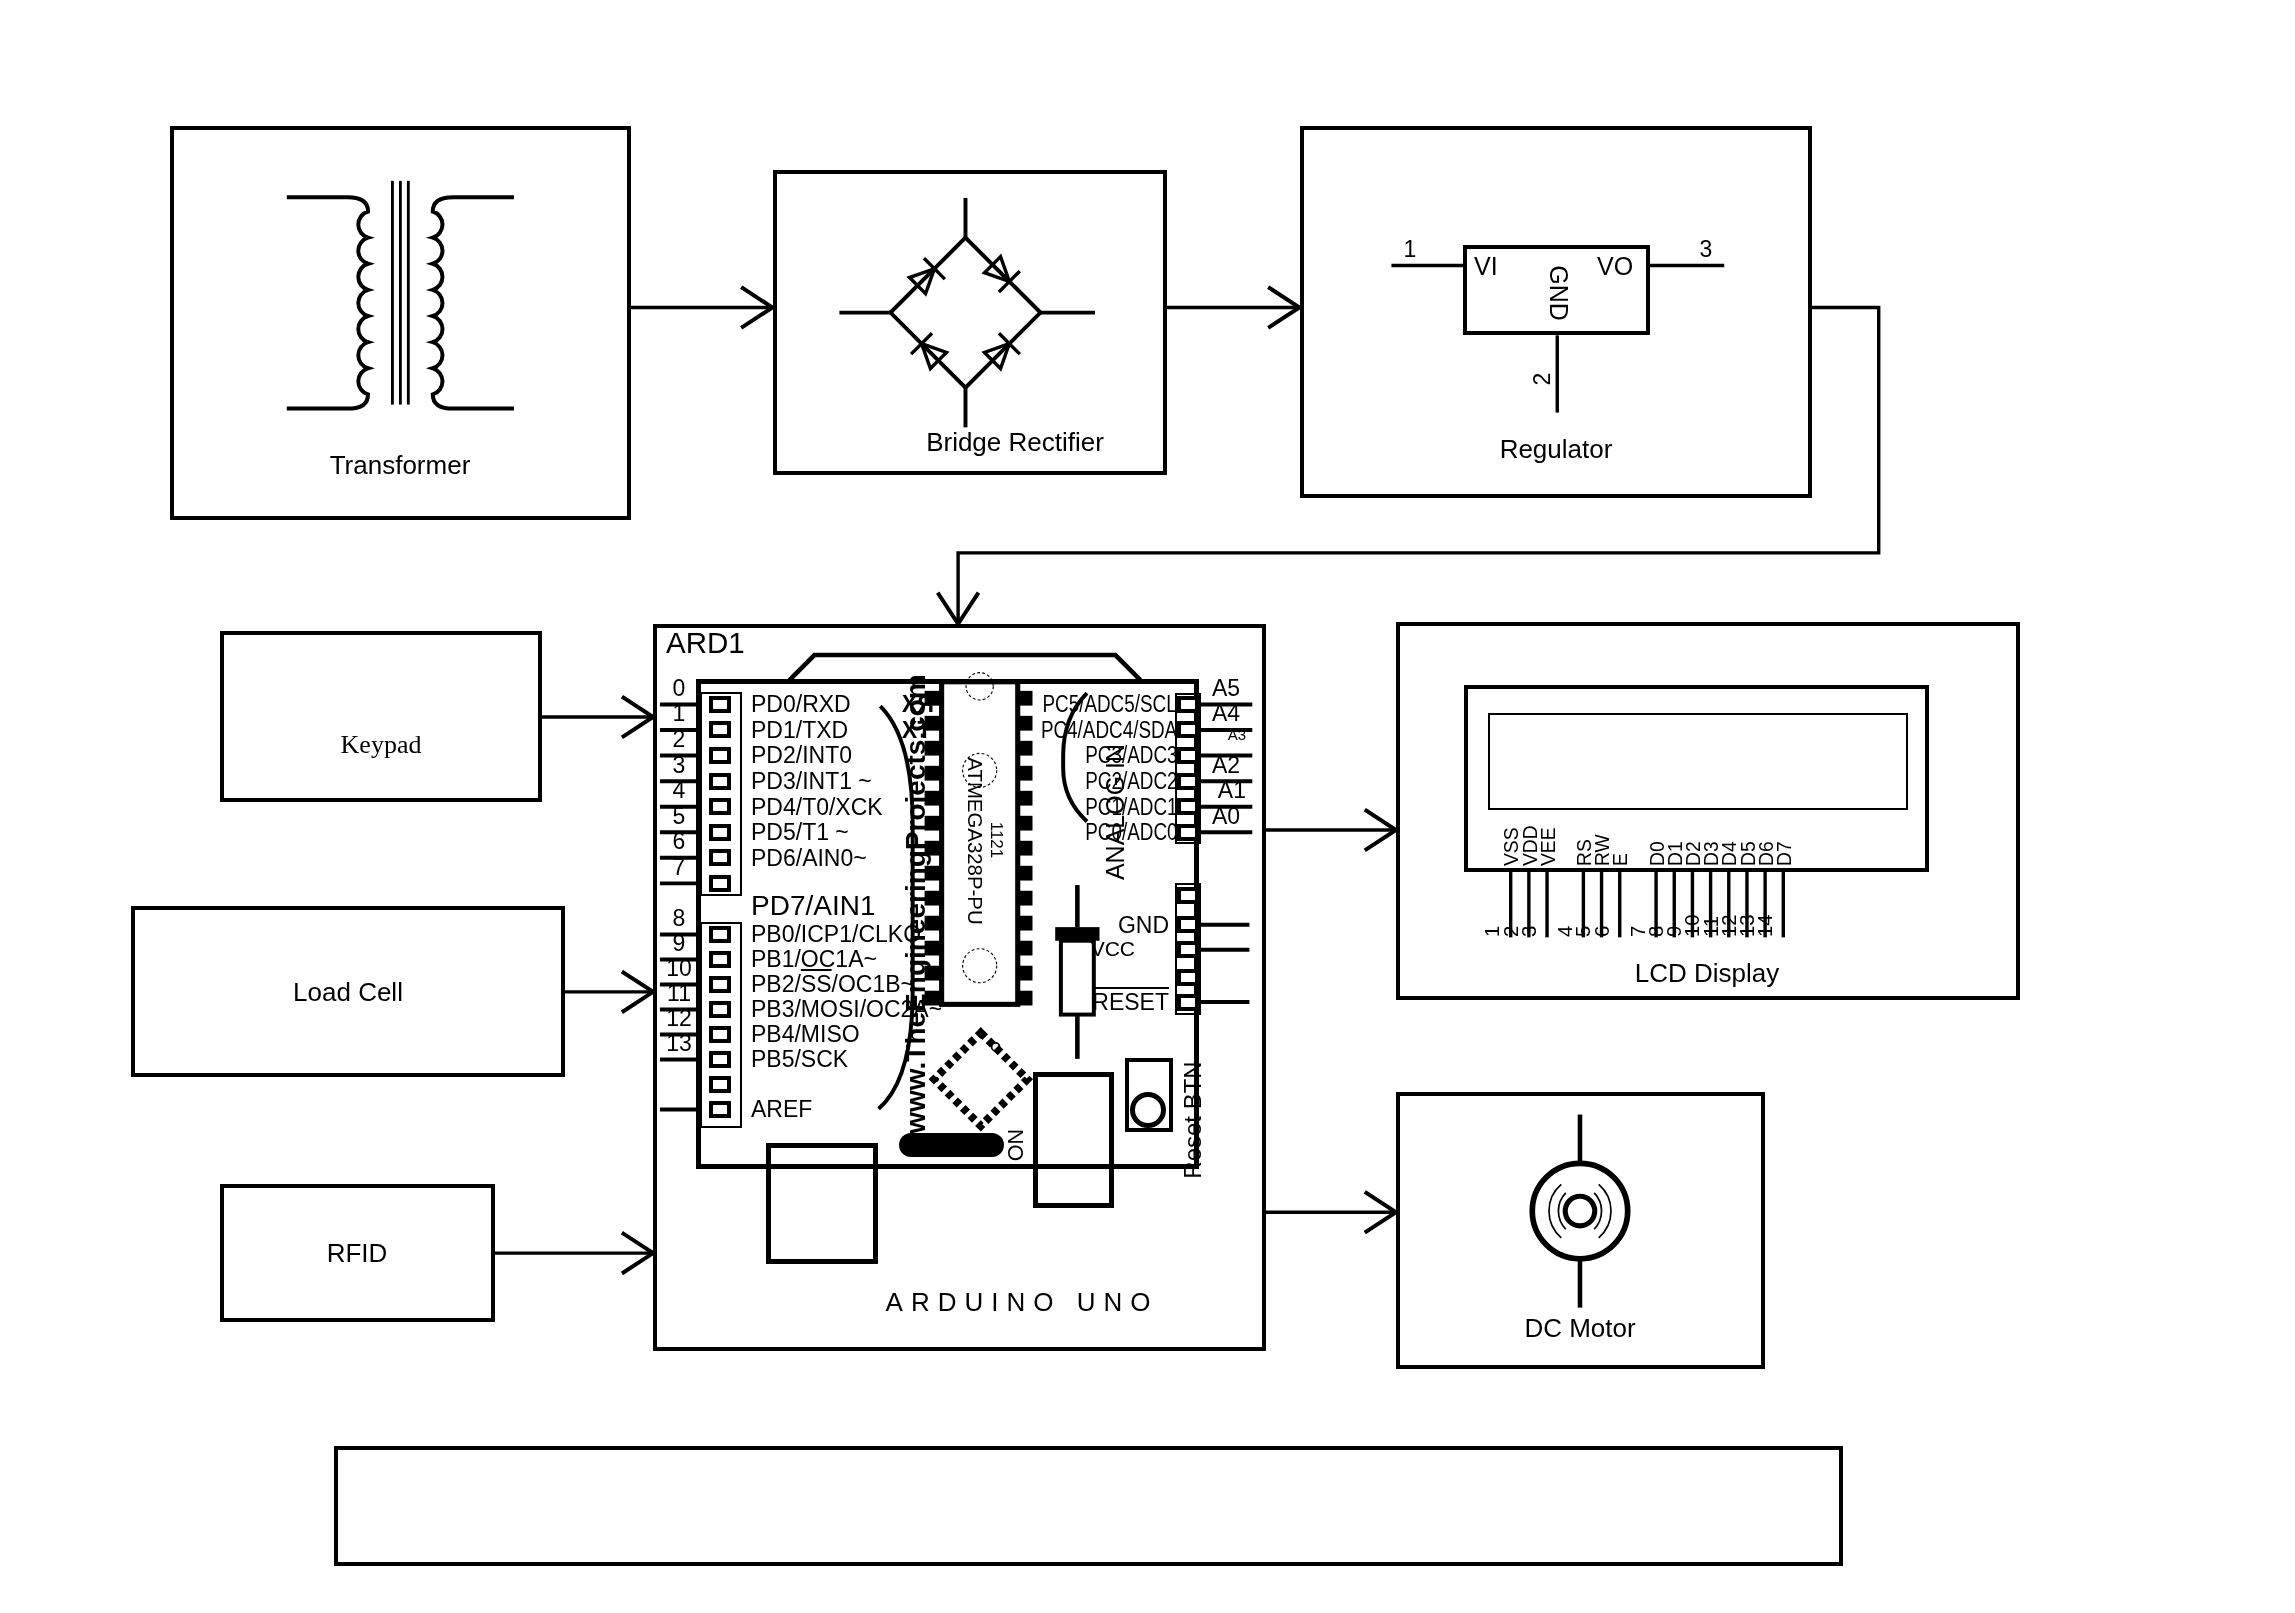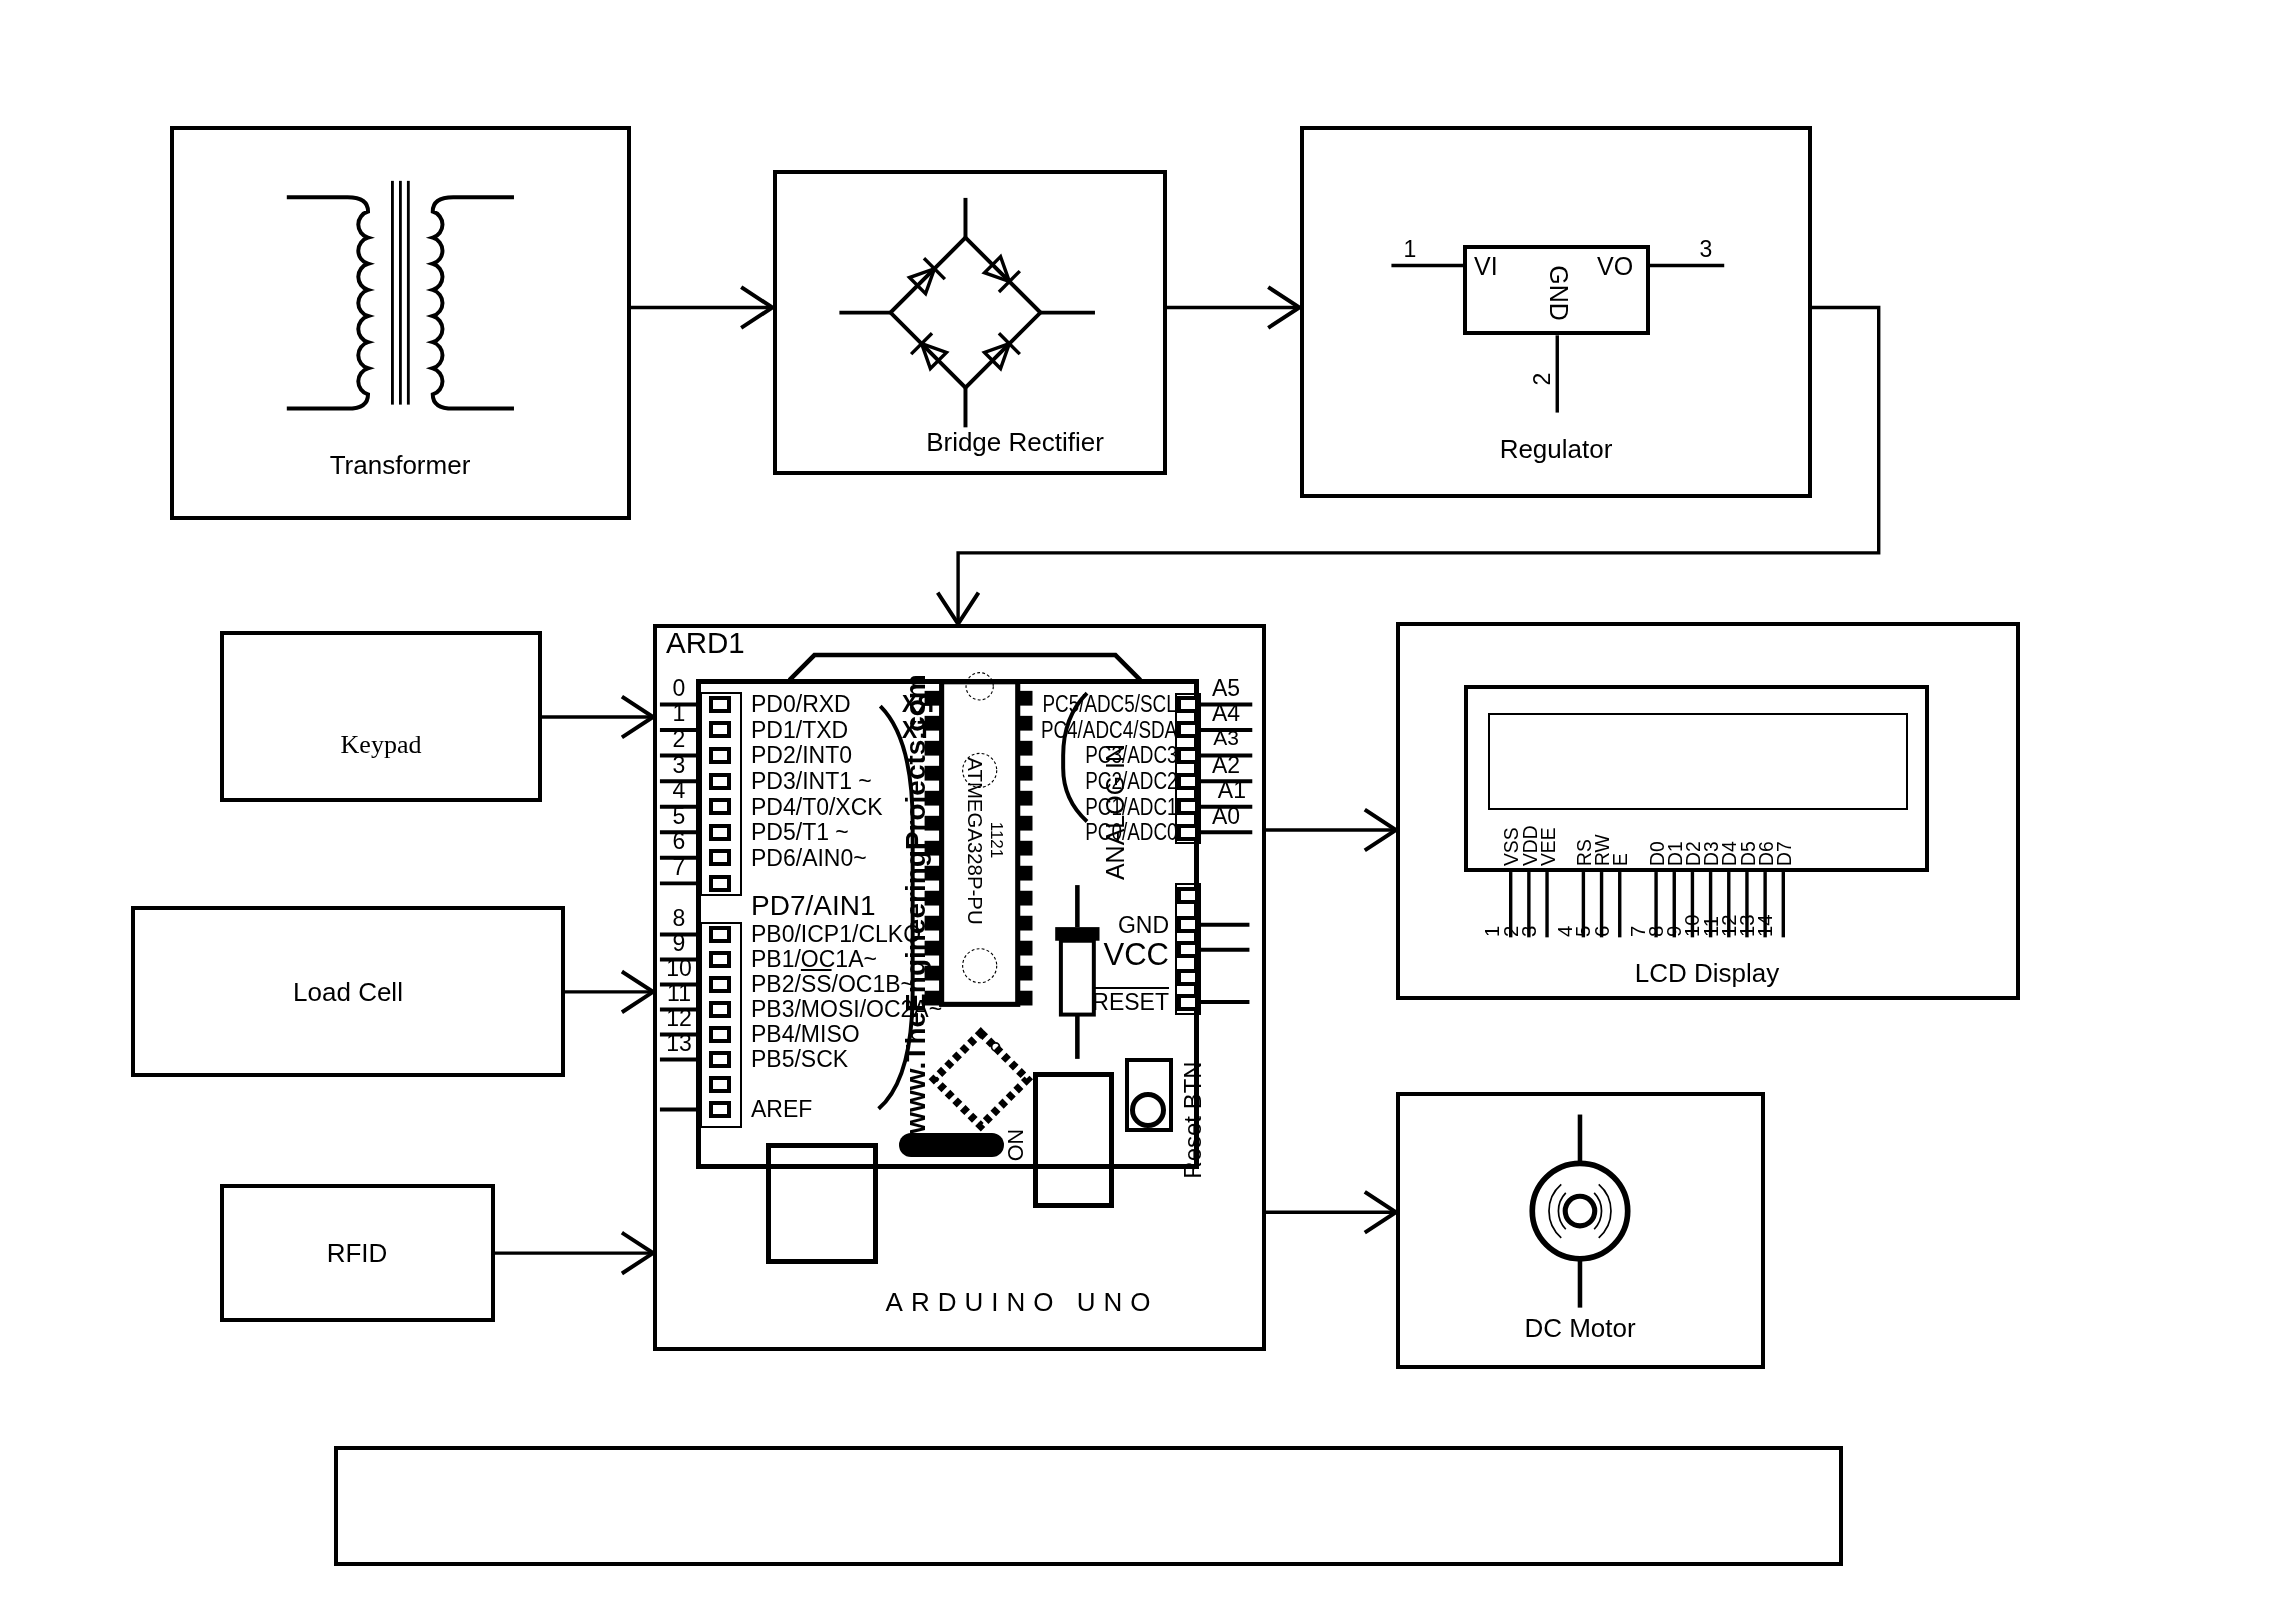--- a/index.html
+++ b/index.html
@@ -300,35 +300,35 @@
     <div class="sq" style="left: 709px; top: 1051px;"></div>
     <div class="sq" style="left: 709px; top: 1076px;"></div>
     <div class="lbl " style="left:751px;top:1096px;font-size:23px">AREF</div>
     <div class="sq" style="left: 709px; top: 1101px;"></div>
     <div class="lbl " style="left:1206px;top:675px;width:40px;text-align:center;font-size:23px">A5</div>
     <div class="lbl " style="right:1118px;top:691px;font-size:23px;transform:scaleX(0.82);transform-origin:100% 50%;">PC5/ADC5/SCL</div>
     <div class="sq" style="left: 1177px; top: 696px;"></div>
     <div class="lbl " style="left:1206px;top:700px;width:40px;text-align:center;font-size:23px">A4</div>
     <div class="lbl " style="right:1118px;top:717px;font-size:23px;transform:scaleX(0.82);transform-origin:100% 50%;">PC4/ADC4/SDA</div>
     <div class="sq" style="left: 1177px; top: 721px;"></div>
-    <div class="lbl " style="left:1206px;top:726px;width:40px;text-align:center;font-size:21px">A3</div>
+    <div class="lbl " style="left:1206px;top:726px;width:40px;text-align:right;font-size:15px">A3</div>
     <div class="lbl " style="right:1118px;top:742px;font-size:23px;transform:scaleX(0.82);transform-origin:100% 50%;">PC3/ADC3</div>
     <div class="sq" style="left: 1177px; top: 747px;"></div>
     <div class="lbl " style="left:1206px;top:752px;width:40px;text-align:center;font-size:23px">A2</div>
     <div class="lbl " style="right:1118px;top:768px;font-size:23px;transform:scaleX(0.82);transform-origin:100% 50%;">PC2/ADC2</div>
     <div class="sq" style="left: 1177px; top: 773px;"></div>
     <div class="lbl " style="left:1206px;top:777px;width:40px;text-align:right;font-size:23px">A1</div>
     <div class="lbl " style="right:1118px;top:794px;font-size:23px;transform:scaleX(0.82);transform-origin:100% 50%;">PC1/ADC1</div>
     <div class="sq" style="left: 1177px; top: 798px;"></div>
     <div class="lbl " style="left:1206px;top:803px;width:40px;text-align:center;font-size:23px">A0</div>
     <div class="lbl " style="right:1118px;top:819px;font-size:23px;transform:scaleX(0.82);transform-origin:100% 50%;">PC0/ADC0</div>
     <div class="sq" style="left: 1177px; top: 824px;"></div>
     <div class="lbl " style="right:1126px;top:912px;font-size:23px">GND</div>
     <div class="sq" style="left: 1177px; top: 916px;"></div>
-    <div class="lbl " style="right:1126px;top:937px;font-size:31px">VCC</div>
+    <div class="lbl " style="right:1160px;top:937px;font-size:21px">VCC</div>
     <div class="sq" style="left: 1177px; top: 941px;"></div>
     <div class="lbl ovl" style="right:1126px;top:989px;font-size:23px">RESET</div>
     <div class="sq" style="left: 1177px; top: 994px;"></div>
     <div class="sq" style="left: 1177px; top: 887px;"></div>
     <div class="sq" style="left: 1177px; top: 969px;"></div>
     <div class="lbl vtext" style="left:1501px;top:866px;font-size:19.3px">VSS</div>
     <div class="lbl vtext" style="left:1481px;top:937px;font-size:20.4px">1</div>
     <div class="lbl vtext" style="left:1520px;top:866px;font-size:19.3px">VDD</div>
     <div class="lbl vtext" style="left:1500px;top:937px;font-size:20.4px">2</div>
     <div class="lbl vtext" style="left:1538px;top:866px;font-size:19.3px">VEE</div>

